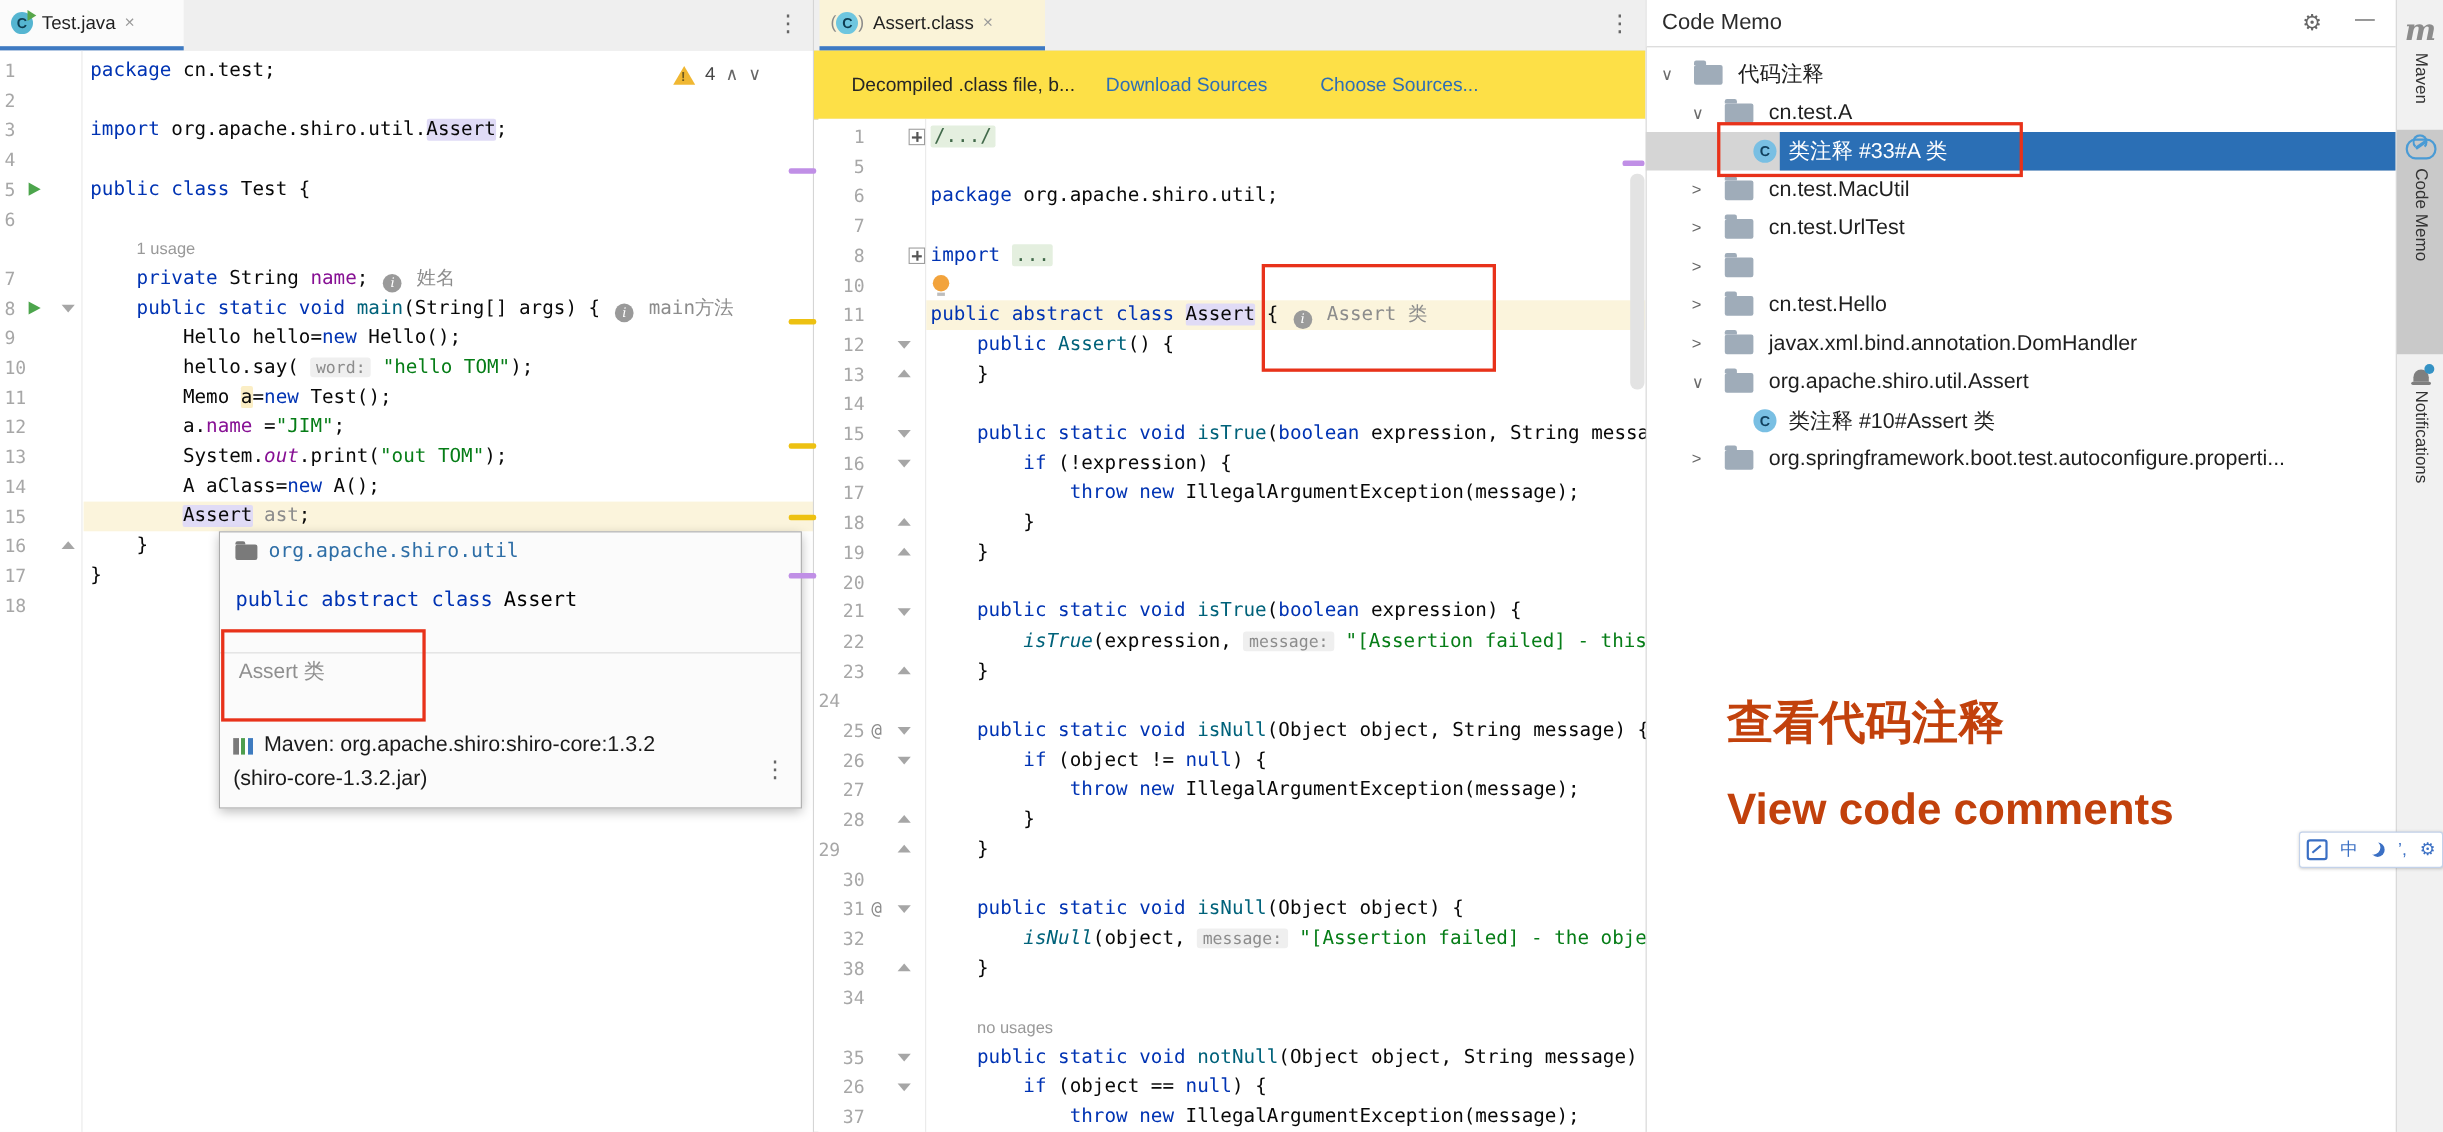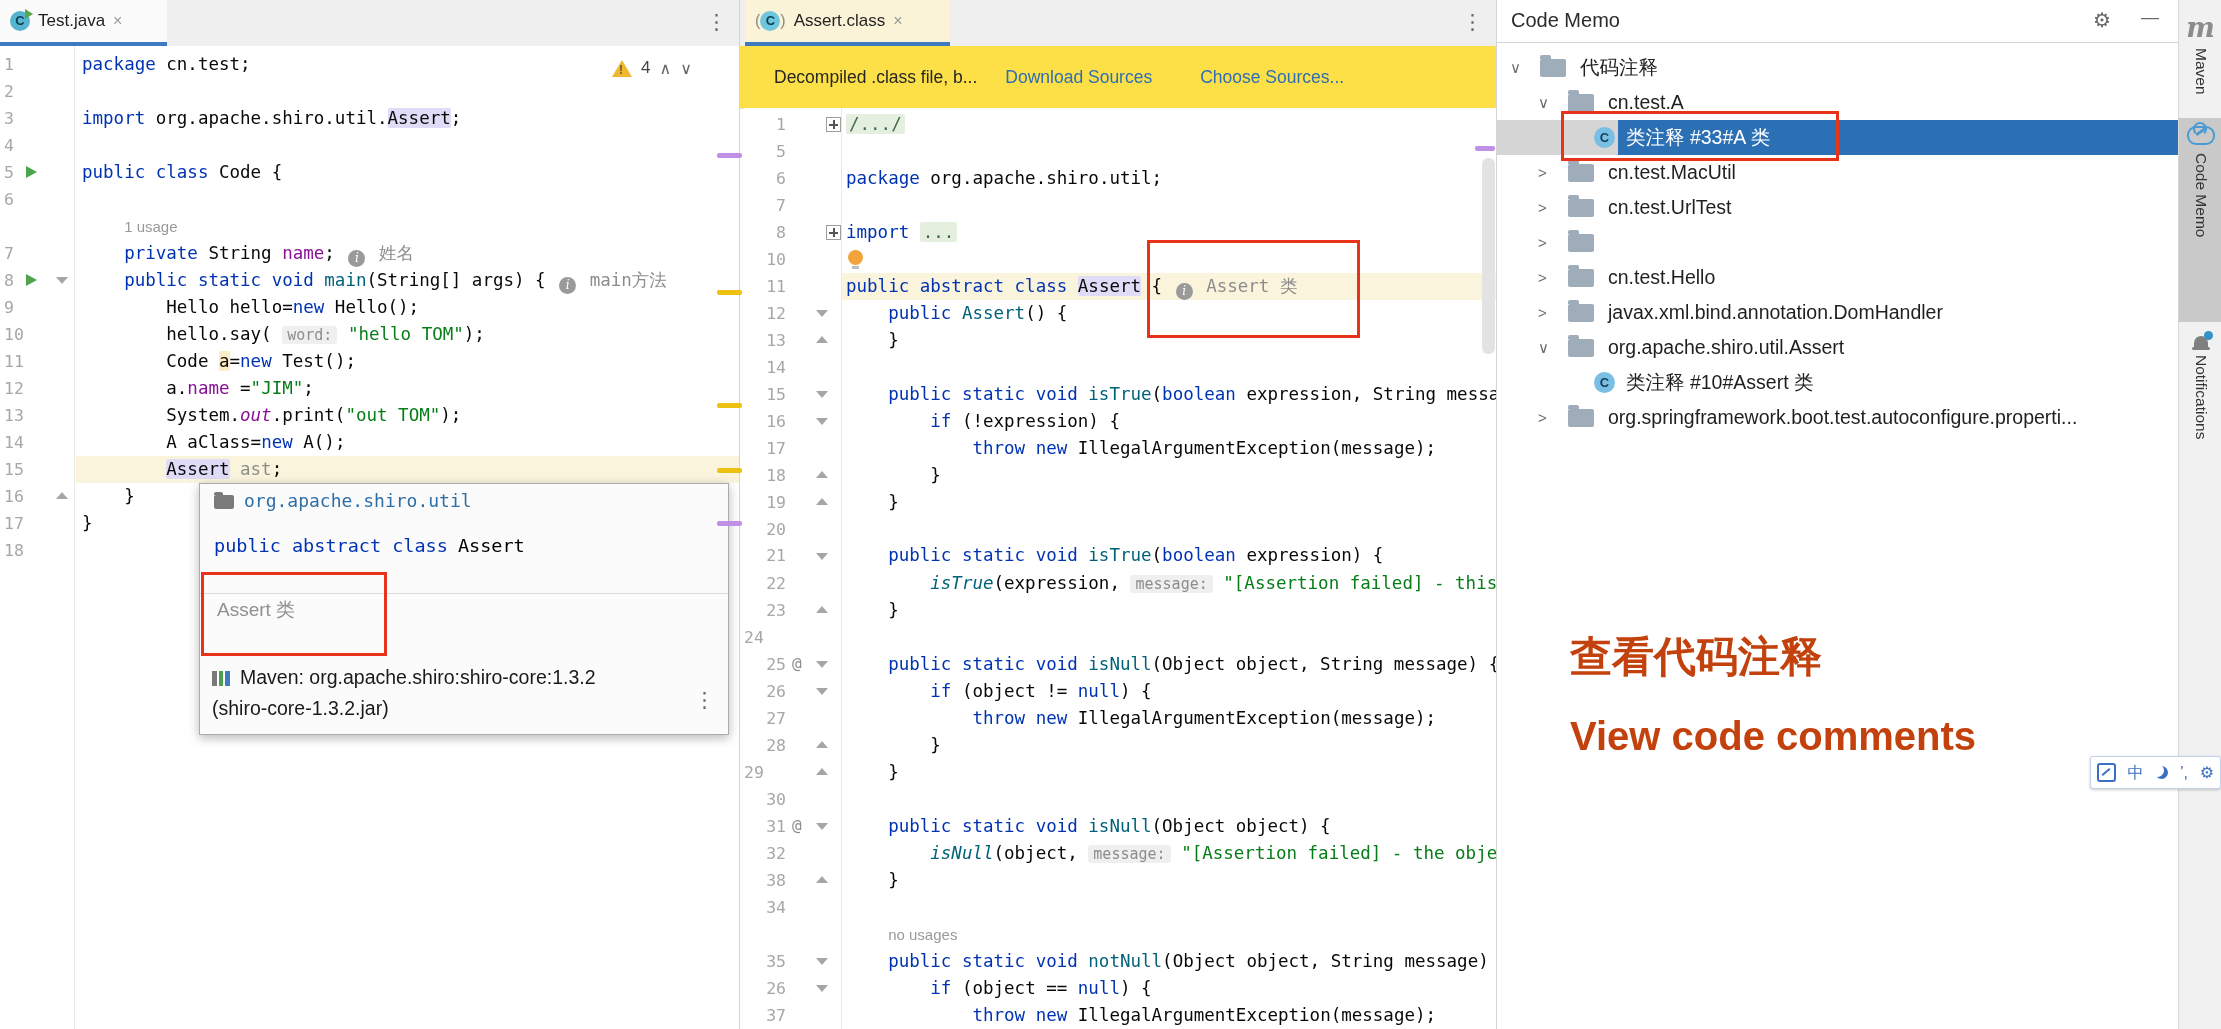--- a/index.html
+++ b/index.html
@@ -140,21 +140,21 @@
         <span class="lnum" style="left: 4px; width: 30px; text-align: left;">3</span>
         <span class="codetext" style="left: 82px;"><span class="seg-k">import</span><span class="seg-p"> org.apache.shiro.util.</span><span class="seg-hl">Assert</span><span class="seg-p">;</span></span>
       </div>
       <div class="crow" style="top: 85.5px; height: 27px; line-height: 27px;">
         <span class="lnum" style="left: 4px; width: 30px; text-align: left;">4</span>
         <span class="codetext" style="left: 82px;"></span>
       </div>
       <div class="crow" style="top: 112.5px; height: 27px; line-height: 27px;">
         <span class="lnum" style="left: 4px; width: 30px; text-align: left;">5</span>
         <span class="run-arrow" style="left: 26px;"></span>
-        <span class="codetext" style="left: 82px;"><span class="seg-k">public class</span><span class="seg-p"> Code {</span></span>
+        <span class="codetext" style="left: 82px;"><span class="seg-k">public class</span><span class="seg-p"> Test {</span></span>
       </div>
       <div class="crow" style="top: 139.5px; height: 27px; line-height: 27px;">
         <span class="lnum" style="left: 4px; width: 30px; text-align: left;">6</span>
         <span class="codetext" style="left: 82px;"></span>
       </div>
       <div class="crow" style="top: 166.5px; height: 27px; line-height: 27px;">
         <span class="codetext" style="left: 82px;"><span class="seg-p">    </span><span class="seg-u">1 usage</span></span>
       </div>
       <div class="crow" style="top: 193.5px; height: 27px; line-height: 27px;">
         <span class="lnum" style="left: 4px; width: 30px; text-align: left;">7</span>
@@ -169,21 +169,21 @@
       <div class="crow" style="top: 247.5px; height: 27px; line-height: 27px;">
         <span class="lnum" style="left: 4px; width: 30px; text-align: left;">9</span>
         <span class="codetext" style="left: 82px;"><span class="seg-p">        Hello hello=</span><span class="seg-k">new</span><span class="seg-p"> Hello();</span></span>
       </div>
       <div class="crow" style="top: 274.5px; height: 27px; line-height: 27px;">
         <span class="lnum" style="left: 4px; width: 30px; text-align: left;">10</span>
         <span class="codetext" style="left: 82px;"><span class="seg-p">        hello.say( </span><span class="seg-chip">word:</span><span class="seg-p"> </span><span class="seg-s">"hello TOM"</span><span class="seg-p">);</span></span>
       </div>
       <div class="crow" style="top: 301.5px; height: 27px; line-height: 27px;">
         <span class="lnum" style="left: 4px; width: 30px; text-align: left;">11</span>
-        <span class="codetext" style="left: 82px;"><span class="seg-p">        Code </span><span class="seg-hy">a</span><span class="seg-p">=</span><span class="seg-k">new</span><span class="seg-p"> Test();</span></span>
+        <span class="codetext" style="left: 82px;"><span class="seg-p">        Memo </span><span class="seg-hy">a</span><span class="seg-p">=</span><span class="seg-k">new</span><span class="seg-p"> Test();</span></span>
       </div>
       <div class="crow" style="top: 328.5px; height: 27px; line-height: 27px;">
         <span class="lnum" style="left: 4px; width: 30px; text-align: left;">12</span>
         <span class="codetext" style="left: 82px;"><span class="seg-p">        a.</span><span class="seg-f">name</span><span class="seg-p"> =</span><span class="seg-s">"JIM"</span><span class="seg-p">;</span></span>
       </div>
       <div class="crow" style="top: 355.5px; height: 27px; line-height: 27px;">
         <span class="lnum" style="left: 4px; width: 30px; text-align: left;">13</span>
         <span class="codetext" style="left: 82px;"><span class="seg-p">        System.</span><span class="seg-fi">out</span><span class="seg-p">.print(</span><span class="seg-s">"out TOM"</span><span class="seg-p">);</span></span>
       </div>
       <div class="crow" style="top: 382.5px; height: 27px; line-height: 27px;">

